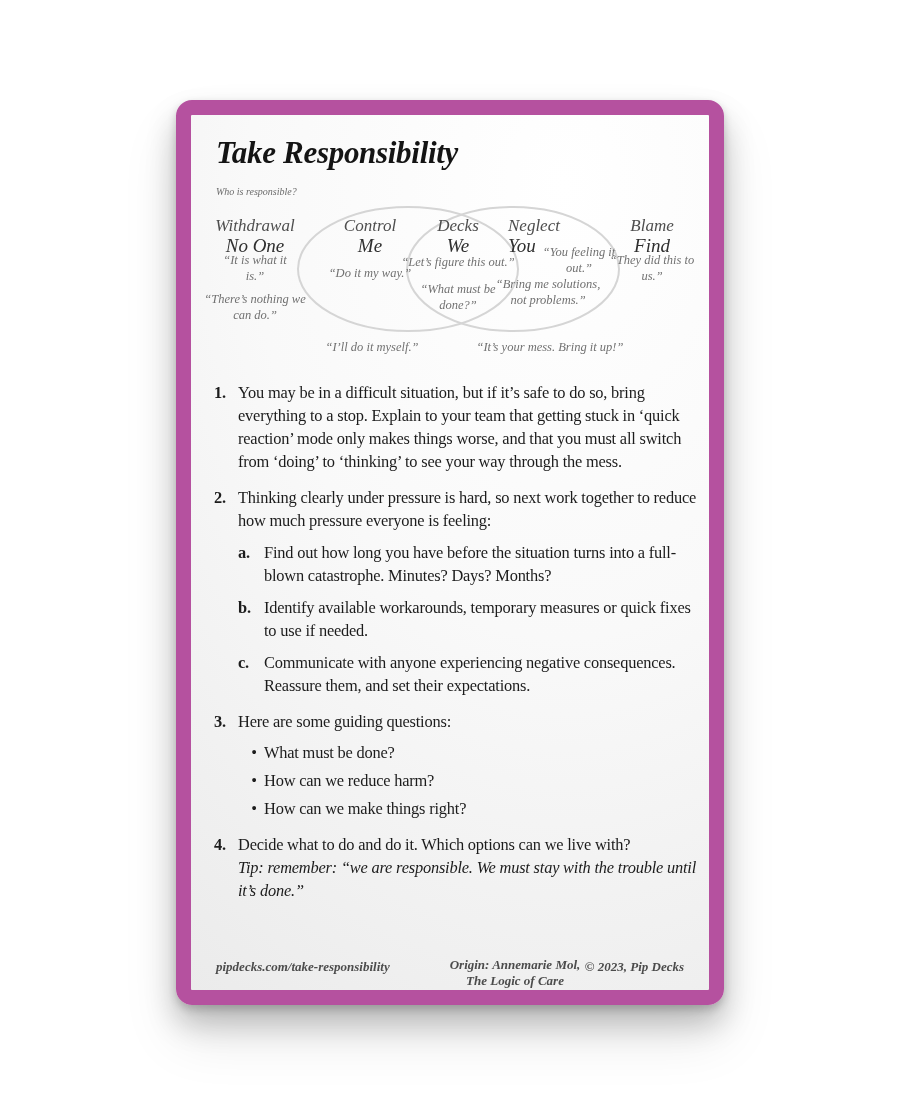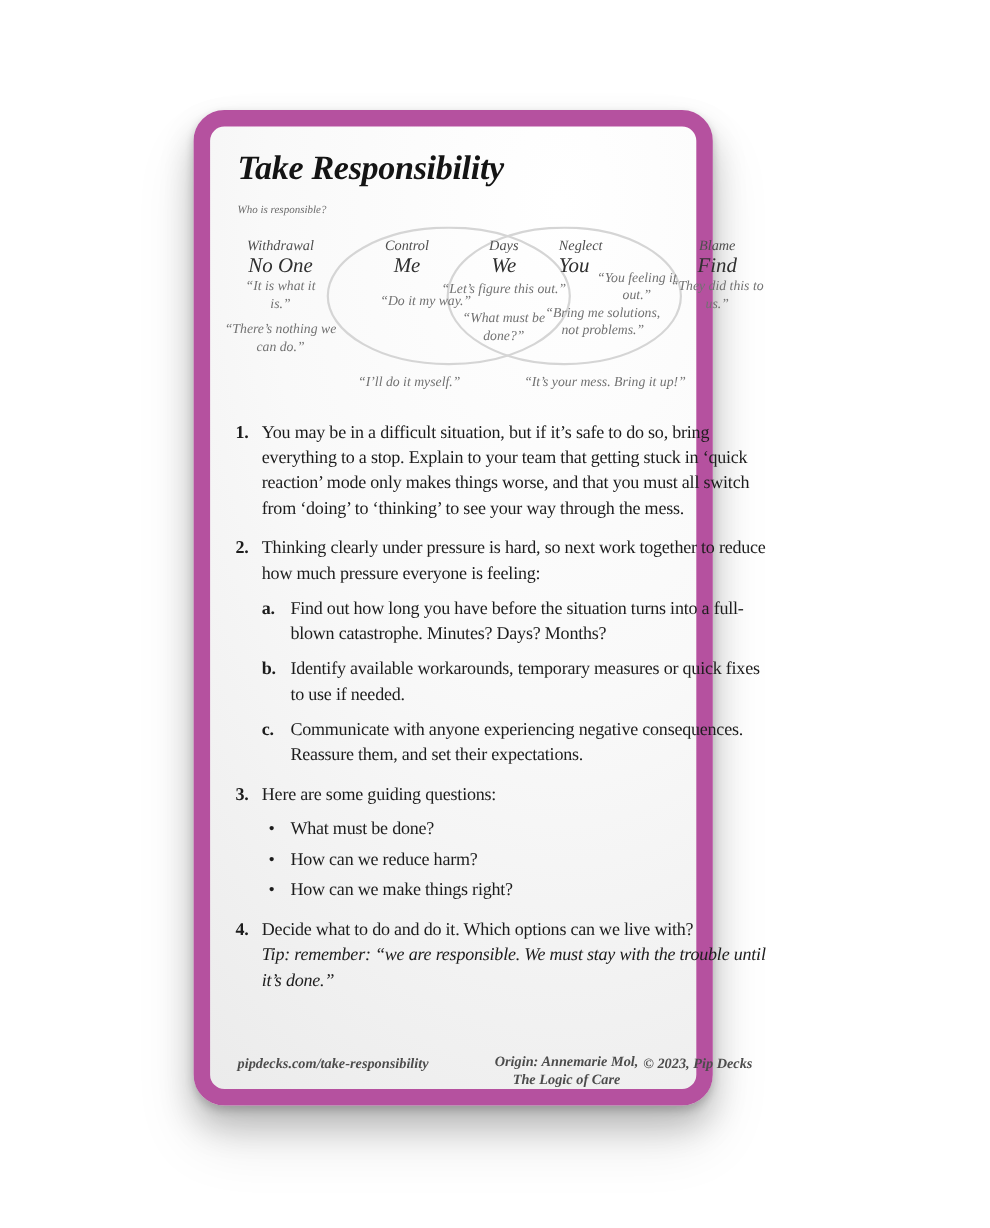--- a/index.html
+++ b/index.html
@@ -2,58 +2,58 @@
 <html><head>
 <meta charset="utf-8">
 <style>
   html,body { margin:0; padding:0; }
   body {
     width:900px; height:1116px; position:relative; overflow:hidden;
     background:#ffffff;
     font-family:"Liberation Serif", serif;
   }
   .card {
-    position:absolute; left:176px; top:100px; width:472px; height:905px;
+    position:absolute; left:176px; top:100px; width:548px; height:905px;
     box-sizing:border-box;
     border:15px solid #b5519f;
-    border-radius:28px;
+    border-radius:16px;
     background: radial-gradient(135% 115% at 72% 8%, #ffffff 0%, #f9f9f9 45%, #eaeaea 100%);
     box-shadow: 0 4px 8px rgba(0,0,0,0.18), 0 18px 30px rgba(0,0,0,0.22), 0 32px 55px rgba(0,0,0,0.10);
   }
   .inner { position:relative; width:100%; height:100%; border-radius:28px; }
 
   .title {
     position:absolute; left:25px; top:20px;
     font-size:31px; font-weight:bold; font-style:italic;
     color:#141414; letter-spacing:-0.3px; white-space:nowrap;
   }
   .subtitle {
     position:absolute; left:25px; top:71px;
     font-size:10px; font-style:italic; color:#6b6b6b; white-space:nowrap;
   }
 
   
   .diagram { position:absolute; left:0; top:91px; width:518px; height:172px; font-style:italic; }
   .diagram svg { position:absolute; left:0; top:0; }
   .dg { position:absolute; transform:translateX(-50%); text-align:center; line-height:1.12; }
   .dg.leftalign { transform:none; text-align:left; }
-  .dg .lbl { font-size:13px; color:#4e4e4e; }
+  .dg .lbl { font-size:17px; color:#4e4e4e; }
   .dg .wrd { font-size:19px; color:#2f2f2f; }
   .dq {
     position:absolute; transform:translateX(-50%); text-align:center;
     font-size:12.5px; color:#717171; line-height:1.25;
   }
   .g1 { left:64px;  top:10px; }
   .g2 { left:179px; top:10px; }
   .g3 { left:267px; top:10px; }
   .g4 { left:317px; top:10px; }
   .g5 { left:461px; top:10px; }
   .q1 { left:64px;  top:47px;  width:84px; }
   .q2 { left:64px;  top:86px;  width:118px; }
-  .q3 { left:196px; top:60px;  width:150px; }
+  .q3 { left:179px; top:60px;  width:150px; }
   .q4 { left:267px; top:49px;  width:172px; }
   .q5 { left:267px; top:76px;  width:98px; }
   .q6 { left:388px; top:39px;  width:100px; }
   .q7 { left:357px; top:71px;  width:118px; }
   .q8 { left:461px; top:47px;  width:92px; }
   .c1 { left:181px; top:134px; width:210px; }
   .c2 { left:359px; top:134px; width:250px; }
 
   
   .steps {
@@ -62,21 +62,21 @@
   }
   .step { display:flex; margin-bottom:13px; }
   .step:last-child { margin-bottom:0; }
   .num { width:24px; flex:none; font-weight:bold; }
   .body { flex:1; }
   .body p { margin:0; }
   .substep { display:flex; margin-top:9px; }
   .snum { width:26px; flex:none; font-weight:bold; }
   .sbody { flex:1; }
   .lead { margin-top:9px; }
-  .bullet { display:flex; margin-top:5px; }
+  .bullet { display:flex; margin-top:5px;text-align:center; }
   .bullet.first { margin-top:8px; }
   .dot { width:26px; flex:none; padding-left:6px; box-sizing:border-box; color:#1c1c1c; }
   .dot::before { content:"\2022"; }
   .tip { margin-top:9px; font-style:italic; }
 
   
   .footer {
     position:absolute; left:25px; top:842px; width:468px; height:34px;
     font-style:italic; font-weight:bold; font-size:13px; color:#4c4c4c;
   }
@@ -107,21 +107,21 @@
       <div class="dq q1">“It is what it is.”</div>
       <div class="dq q2">“There’s nothing we can do.”</div>
 
       <div class="dg g2">
         <div class="lbl">Control</div>
         <div class="wrd">Me</div>
       </div>
       <div class="dq q3">“Do it my way.”</div>
 
       <div class="dg g3">
-        <div class="lbl">Days</div>
+        <div class="lbl">Decks</div>
         <div class="wrd">We</div>
       </div>
       <div class="dq q4">“Let’s figure this out.”</div>
       <div class="dq q5">“What must be done?”</div>
 
       <div class="dg g4 leftalign">
         <div class="lbl">Neglect</div>
         <div class="wrd">You</div>
       </div>
       <div class="dq q6">“You feeling it out.”</div>

